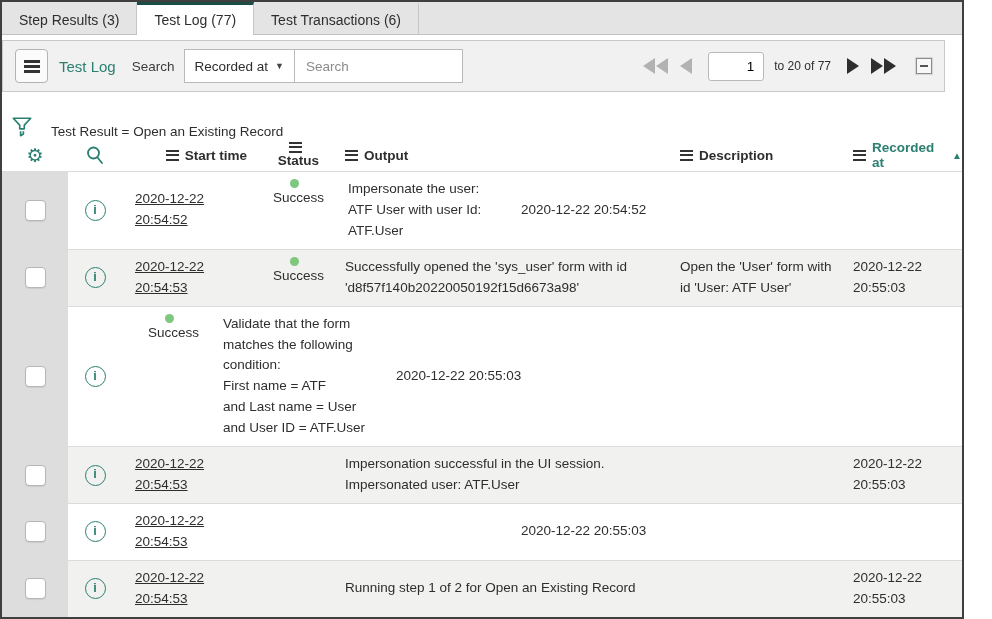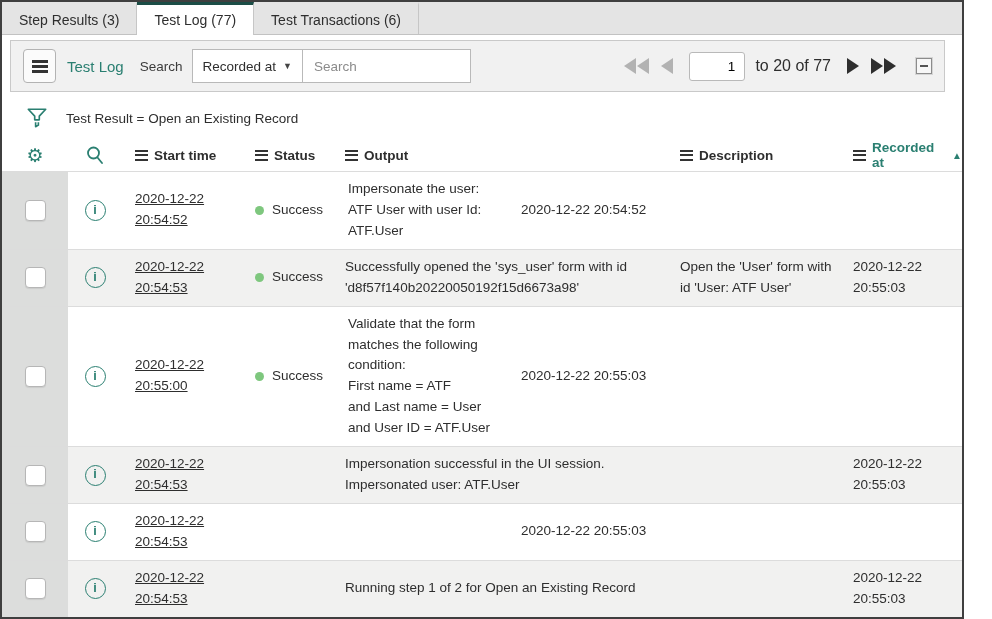--- a/index.html
+++ b/index.html
@@ -7,59 +7,59 @@
   body { font-family:"Liberation Sans", sans-serif; color:#2e2e2e; }
 
   .window { width:964px; height:619px; border:2px solid #3f3f3f; background:#fff; overflow:hidden; position:relative; }
 
   
   .tabbar { height:33px; background:#e4e4e4; border-bottom:1px solid #c2c2c2; display:flex; align-items:stretch; }
   .tab { padding:0 17px; display:flex; align-items:center; font-size:14px; color:#2e2e2e; border-right:1px solid #c6c6c6; border-top:3px solid transparent; cursor:pointer; }
   .tab.active { background:#fff; border-top:3px solid #1b4d46; position:relative; margin-bottom:-1px; }
 
   
-  .toolbar { margin:5px 17px 5px 8px; height:52px; background:#f1f1f1; border:1px solid #c9c9c9; display:flex; align-items:center; padding:10px 12px; }
+  .toolbar { margin:5px 17px 5px 0; height:52px; background:#f1f1f1; border:1px solid #c9c9c9; display:flex; align-items:center; padding:10px 12px; }
   .menu-btn { width:33px; height:34px; background:#fbfbfb; border:1px solid #b3b3b3; border-radius:4px; display:flex; align-items:center; justify-content:center; cursor:pointer; }
   .bars-lg { width:16px; height:13px; background:repeating-linear-gradient(to bottom,#333 0,#333 3px,transparent 3px,transparent 5px); }
   .list-title { color:#2a7f71; font-size:15px; margin:0 16px 0 11px; white-space:nowrap; }
   .search-label { font-size:13.5px; color:#3c3c3c; margin-right:9px; }
   .field-select { height:34px; background:#fff; border:1px solid #b9b9b9; display:flex; align-items:center; gap:7px; padding:0 10px; font-size:13.5px; cursor:pointer; }
   .caret { font-size:9px; color:#444; }
   .search-input { height:34px; width:168px; border:1px solid #b9b9b9; border-left:none; background:#fff; padding:0 11px; font-size:13.5px; font-family:inherit; color:#2e2e2e; outline:none; }
   .search-input::placeholder { color:#8b8b8b; }
   .spacer { flex:1; }
 
   .pager { display:flex; align-items:center; }
   .nav-btn { display:flex; align-items:center; gap:1px; padding:0 6px; cursor:pointer; }
   .tri { width:0; height:0; border-top:8px solid transparent; border-bottom:8px solid transparent; }
   .tri.left  { border-right:12px solid #2e2e2e; }
   .tri.right { border-left:12px solid #2e2e2e; }
   .disabled .tri.left  { border-right-color:#b2b2b2; }
   .page-input { width:56px; height:29px; border:1px solid #b9b9b9; border-radius:3px; text-align:right; padding:0 9px; font-size:13.5px; font-family:inherit; margin:0 6px 0 10px; }
-  .range-text { font-size:16px; margin:0 10px 0 4px; white-space:nowrap; }
+  .range-text { font-size:12px; margin:0 10px 0 4px; white-space:nowrap; }
   .collapse-btn { width:16px; height:16px; border:1px solid #8c8c8c; box-shadow:0 0 0 1px #d5d5d5; background:#f7f7f7; position:relative; margin-left:14px; cursor:pointer; }
   .collapse-btn::after { content:""; position:absolute; left:3px; right:3px; top:6px; height:2px; background:#555; }
 
   
-  .filter-row { display:flex; align-items:center; min-height:42px; padding-left:24px; }
+  .filter-row { display:flex; align-items:flex-end; min-height:42px; padding-left:9px; }
   .filter-icon { width:22px; height:24px; flex:0 0 auto; cursor:pointer; }
   .filter-text { font-size:13.5px; margin-left:18px; }
 
   
   .grid-header { display:flex; align-items:center; height:32px; }
   .hcell { display:flex; align-items:center; font-size:13.5px; font-weight:700; color:#2e2e2e; cursor:pointer; }
   .bars { display:inline-block; width:13px; height:11px; margin-right:6px; background:repeating-linear-gradient(to bottom,#333 0,#333 2px,transparent 2px,transparent 4.5px); flex:0 0 auto; }
   .hcell.sorted { color:#2a7f71; }
   .sort-arrow { font-size:10px; color:#2a7f71; margin-left:8px; }
   .gear-glyph { font-family:"DejaVu Sans", sans-serif; font-size:19px; color:#2a7f71; line-height:1; cursor:pointer; }
 
   .col-cb    { width:66px; display:flex; justify-content:center; }
   .col-info  { width:54px; display:flex; justify-content:center; }
-  .col-start { width:125px; padding-left:13px; }
-  .col-status{ width:95px; padding-left:8px; }
+  .col-start { width:125px; padding-left:13px;justify-content:flex-end; }
+  .col-status{ width:95px; padding-left:8px;flex-direction:column; }
   .col-output{ width:332px; padding:0 14px 0 3px; }
   .col-desc  { width:173px; padding:0 10px 0 6px; }
   .col-rec   { flex:1; padding-left:6px; }
 
   .grid-body .row { display:flex; align-items:stretch; border-top:1px solid #dcdcdc; background:#fff; min-height:52px; }
   .grid-body .row:nth-child(even) { background:#f1f1f0; }
   .cell { display:flex; align-items:center; font-size:13.5px; line-height:1.55; padding-top:7px; padding-bottom:7px; }
   .cell.col-cb { background:#dcdddc; }
   .pre { white-space:pre-line; }
 
@@ -203,23 +203,20 @@
         </div>
     </div>
 
     <div class="row">
       <div class="cell col-cb">
           <span class="cb"></span>
         </div>
       <div class="cell col-info">
           <span class="info-icon">i</span>
         </div>
-      <div class="cell col-start">
-          <a class="date-link">2020-12-22 20:55:00</a>
-        </div>
       <div class="cell col-status">
           <span class="status-dot"></span>
           <span>Success</span>
         </div>
       <div class="cell col-desc">
           <span class="pre">Validate that the form matches the following condition:
 First name = ATF
 and Last name = User
 and User ID = ATF.User</span>
         </div>

